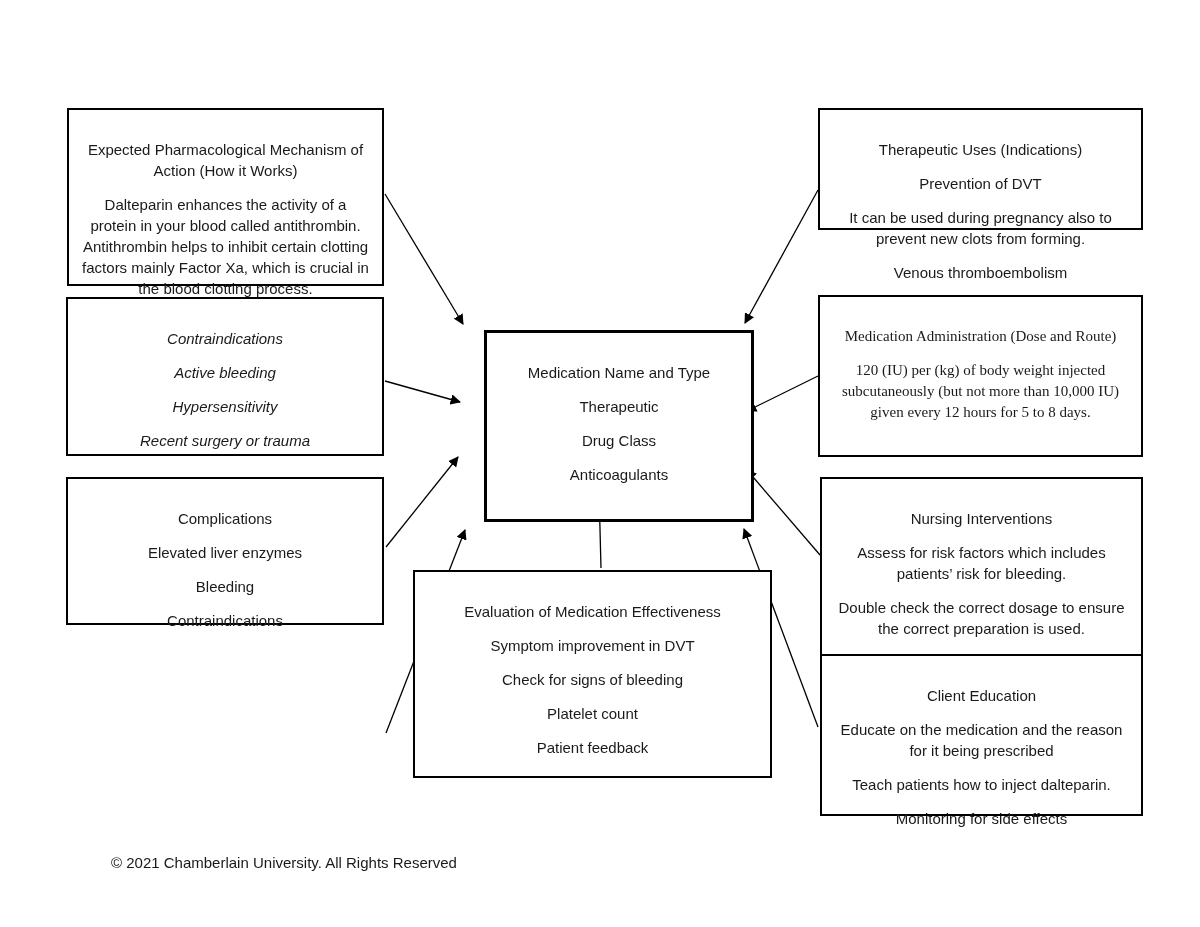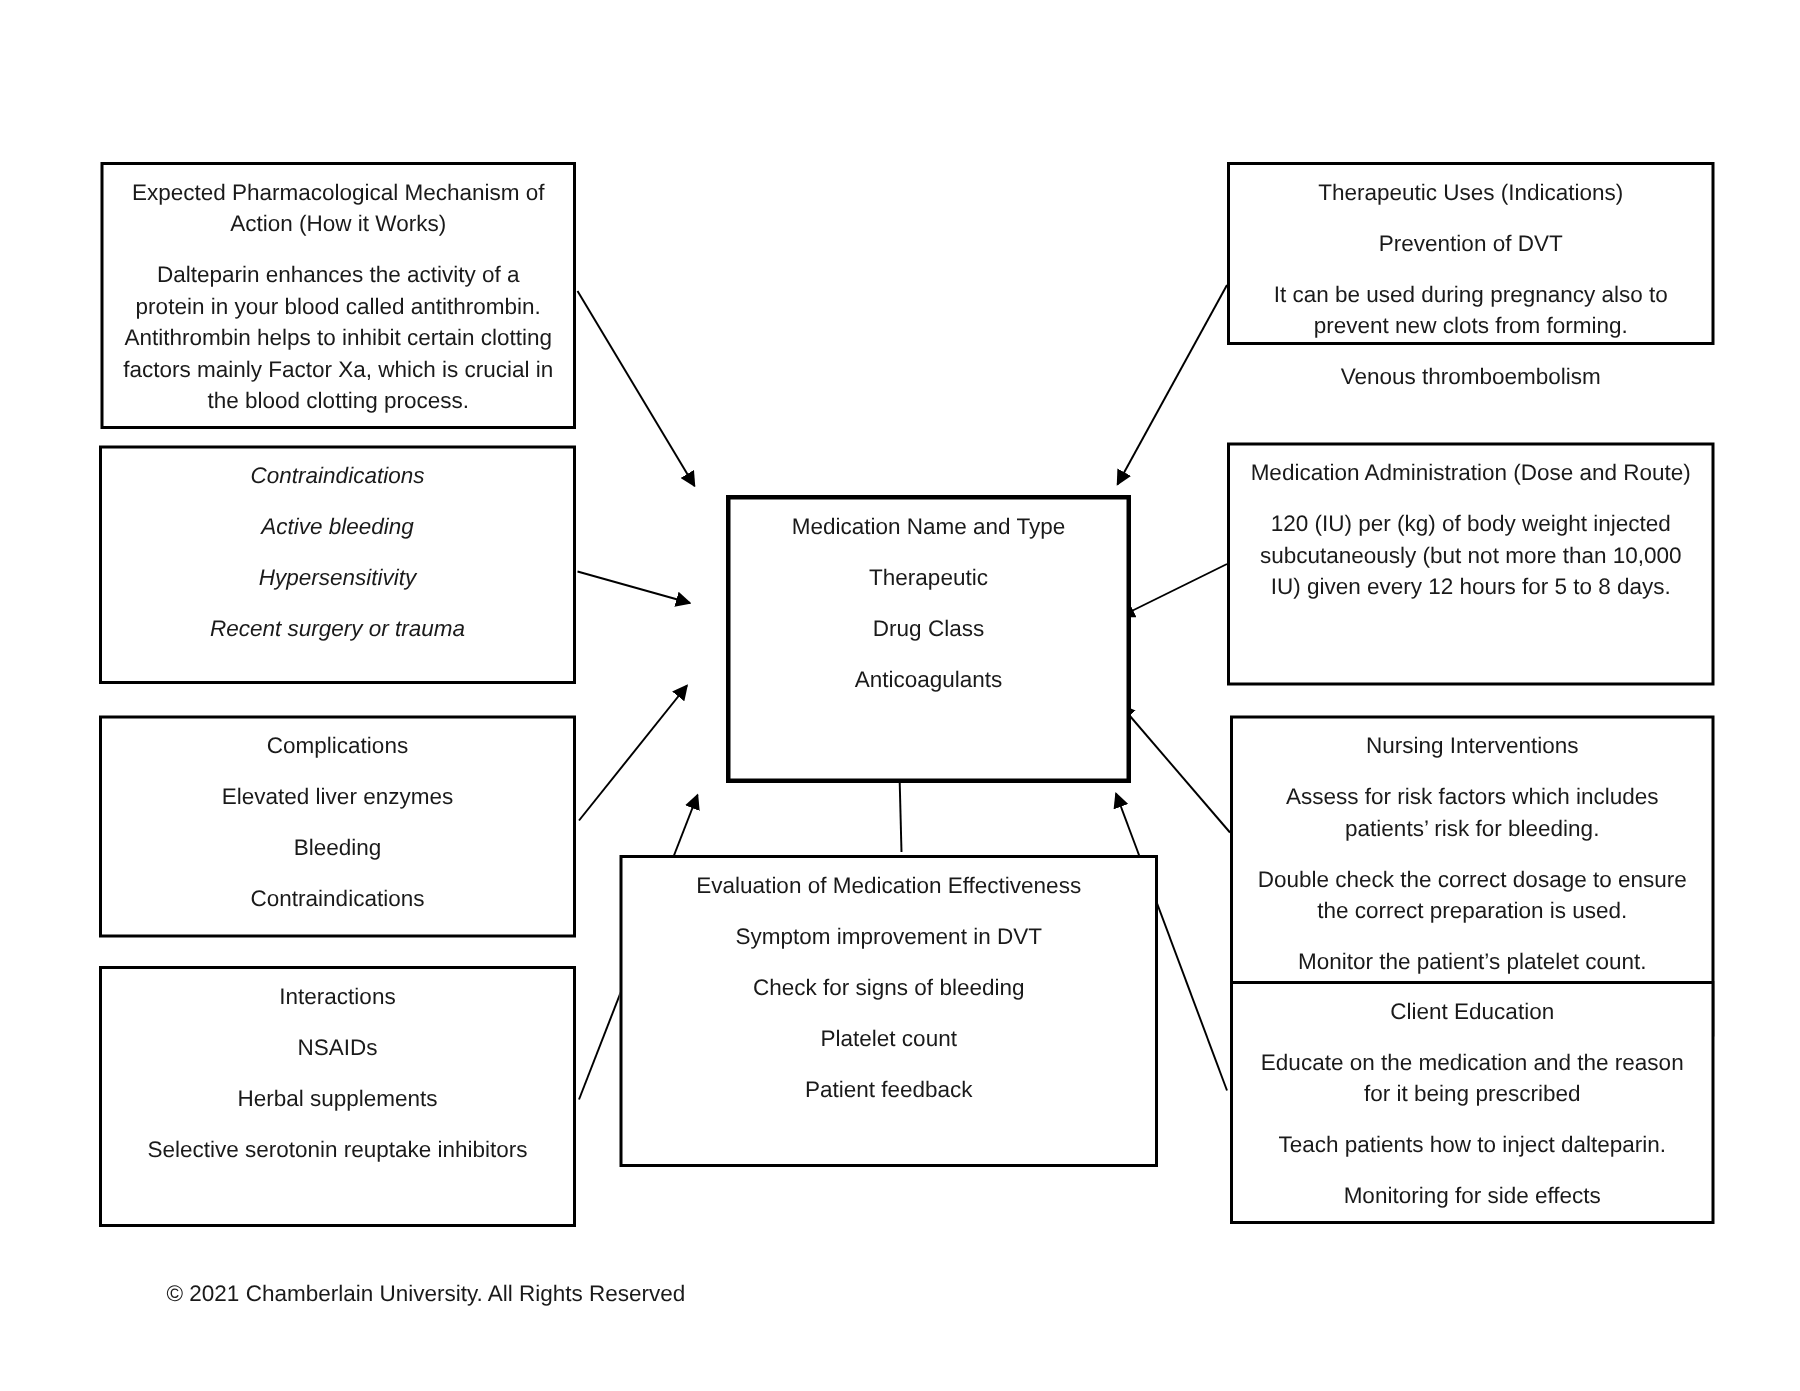--- a/index.html
+++ b/index.html
@@ -21,37 +21,37 @@
   .box {
     position: absolute;
     box-sizing: border-box;
     border: 2px solid #000000;
     background: #ffffff;
     display: flex;
     flex-direction: column;
     align-items: center;
     justify-content: flex-start;
     text-align: center;
-    padding: 1px 12px 6px 12px;
+    padding: 22px 12px 6px 12px;
   }
   .box p {
     margin: 6.5px 0;
     font-size: 15px;
     line-height: 1.4;
   }
   .center-box { border-width: 3px; }
 
   .pos-mechanism        { left: 67px;  top: 108px; width: 317px; height: 178px; }
   .pos-contraindications{ left: 66px;  top: 297px; width: 318px; height: 159px; font-style: italic; }
   .pos-complications    { left: 66px;  top: 477px; width: 318px; height: 148px; }
   .pos-interactions     { left: 66px;  top: 644px; width: 318px; height: 174px; }
   .pos-center           { left: 470px; top: 330px; width: 270px; height: 192px; margin-left: 14px; }
   .pos-evaluation       { left: 413px; top: 570px; width: 359px; height: 208px; }
   .pos-therapeutic      { left: 818px; top: 108px; width: 325px; height: 122px; }
-  .pos-administration   { left: 818px; top: 295px; width: 325px; height: 162px; }
+  .pos-administration   { left: 818px; top: 295px; width: 325px; height: 162px; font-family: Liberation Serif, serif; }
   .pos-nursing          { left: 820px; top: 477px; width: 323px; height: 214px; }
   .pos-client           { left: 820px; top: 654px; width: 323px; height: 162px; }
 
   .footer {
     position: absolute;
     left: 111px;
     top: 853px;
     font-size: 15px;
     line-height: 1.3;
     text-align: center;
@@ -93,26 +93,20 @@
     <p>Recent surgery or trauma</p>
   </div>
 
   <div class="box pos-complications">
     <p>Complications</p>
     <p>Elevated liver enzymes</p>
     <p>Bleeding</p>
     <p>Contraindications</p>
   </div>
 
-  <div class="box pos-interactions">
-    <p>Interactions</p>
-    <p>NSAIDs</p>
-    <p>Herbal supplements</p>
-    <p>Selective serotonin reuptake inhibitors</p>
-  </div>
 
   <div class="box center-box pos-center">
     <p>Medication Name and Type</p>
     <p>Therapeutic</p>
     <p>Drug Class</p>
     <p>Anticoagulants</p>
   </div>
 
   <div class="box pos-evaluation">
     <p>Evaluation of Medication Effectiveness</p>

